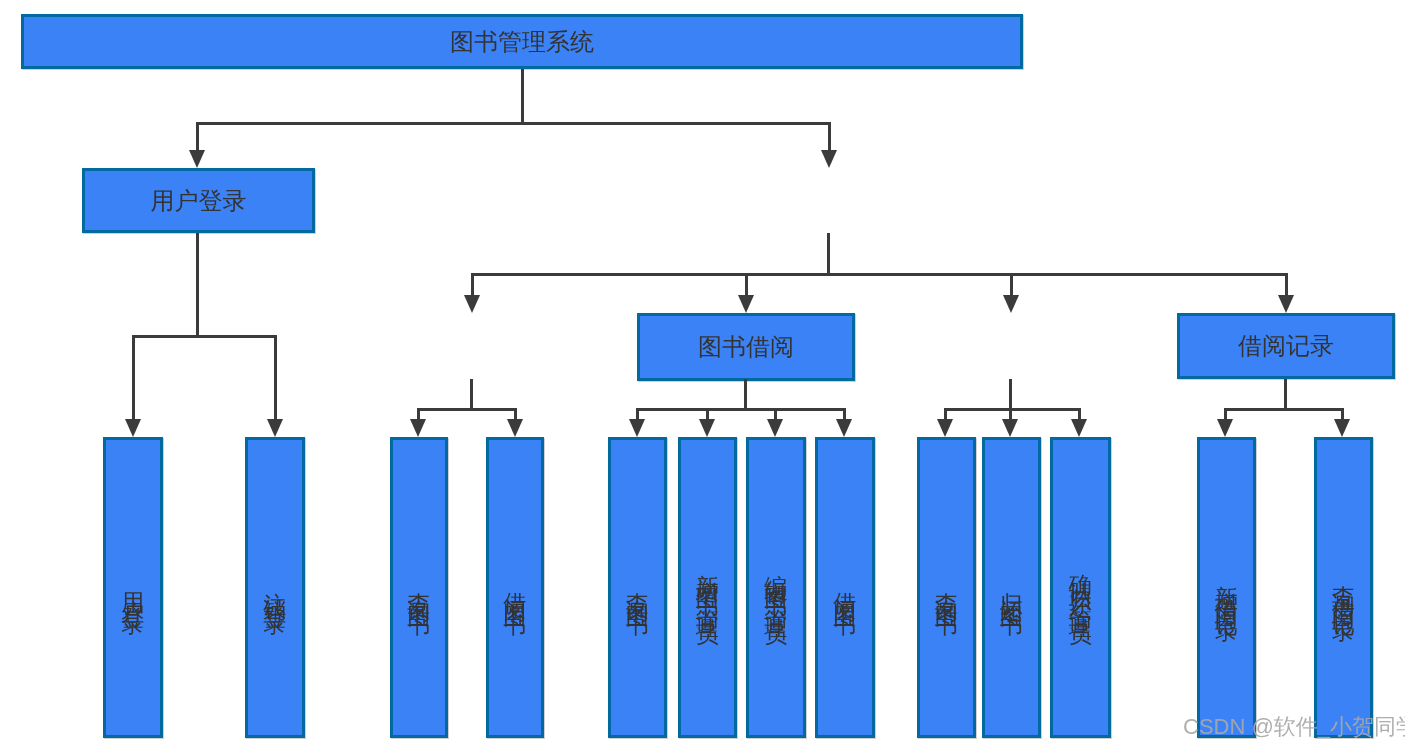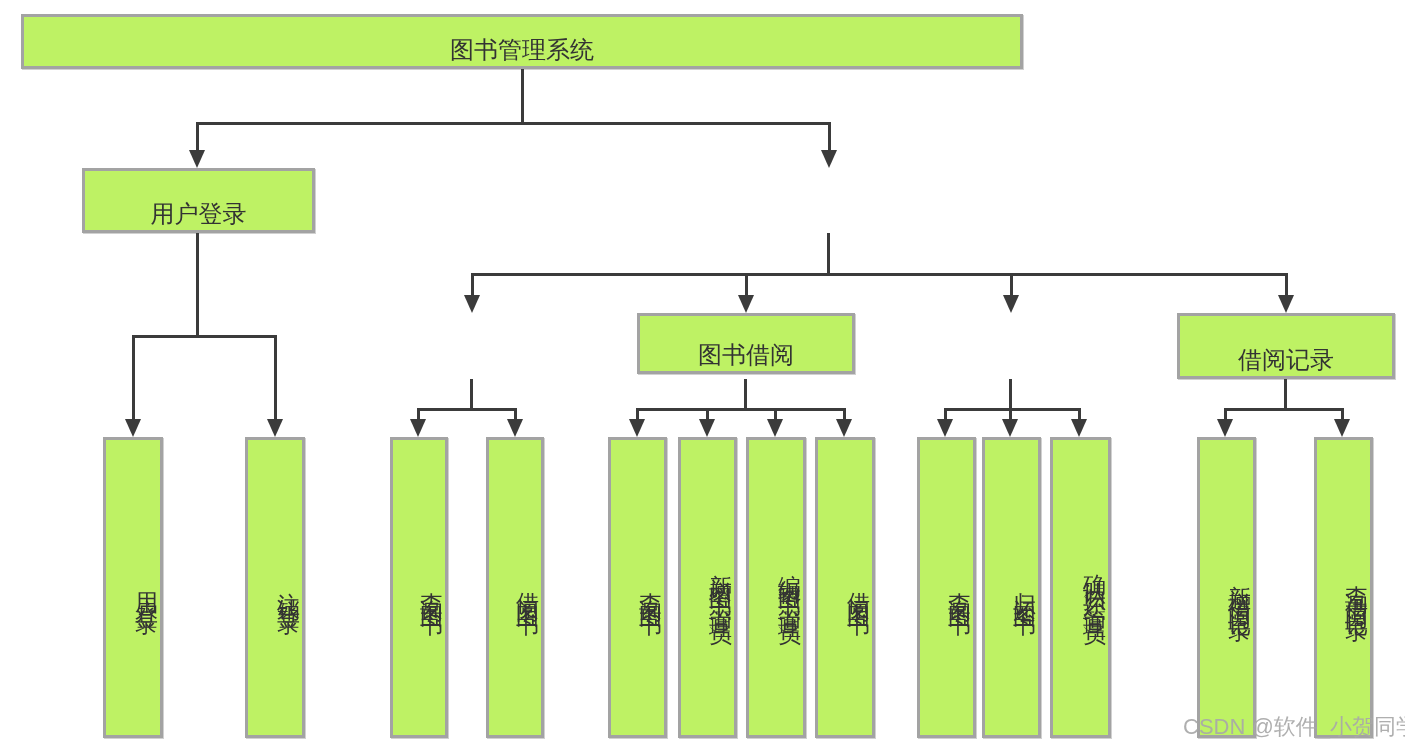--- a/index.html
+++ b/index.html
@@ -1,23 +1,23 @@
 <!DOCTYPE html>
 <html><head>
 <meta charset="utf-8">
 <style>
   html,body{margin:0;padding:0;background:#ffffff;}
   .stage{
     position:relative;width:1405px;height:747px;background:#ffffff;overflow:hidden;
     font-family:"Liberation Sans","DejaVu Sans",sans-serif;
   }
   .box{
-    position:absolute;box-sizing:border-box;background:#bef264;
-    border:3px solid #a3a3a3;color:#333333;
-    display:flex;align-items:flex-end;justify-content:center;
+    position:absolute;box-sizing:border-box;background:#3b82f6;
+    border:3px solid #0369a1;color:#333333;
+    display:flex;align-items:center;justify-content:center;
     box-shadow:1px 1px 0 rgba(0,0,0,0.18);
   }
   .hbox{font-size:24px;white-space:nowrap;}
   .title{font-size:24px;}
   .leaf{
     writing-mode:vertical-lr;text-orientation:mixed;
     font-size:23px;letter-spacing:7px;line-height:1.15;
   }
   .hl,.vl{position:absolute;background:#3b3b3b;}
   .hl{height:3px;}
@@ -63,21 +63,21 @@
   <div class="hl" style="left:471px;top:273px;width:817px;"></div>
   <div class="vl" style="left:471px;top:273px;height:24px;"></div>
   <div class="arrow" style="left:464px;top:295px;"></div>
   <div class="vl" style="left:745px;top:273px;height:24px;"></div>
   <div class="arrow" style="left:738px;top:295px;"></div>
   <div class="vl" style="left:1010px;top:273px;height:24px;"></div>
   <div class="arrow" style="left:1003px;top:295px;"></div>
   <div class="vl" style="left:1285px;top:273px;height:24px;"></div>
   <div class="arrow" style="left:1278px;top:295px;"></div>
 
-  <div class="box hbox" style="left:637px;top:313px;width:218px;height:61px;">
+  <div class="box hbox" style="left:637px;top:313px;width:218px;height:68px;">
     <span>图书借阅</span>
   </div>
   <div class="box hbox" style="left:1177px;top:313px;width:218px;height:66px;">
     <span>借阅记录</span>
   </div>
 
   <div class="vl" style="left:470px;top:379px;height:29px;"></div>
   <div class="hl" style="left:417px;top:408px;width:100px;"></div>
   <div class="vl" style="left:417px;top:408px;height:12px;"></div>
   <div class="arrow" style="left:410px;top:419px;"></div>

